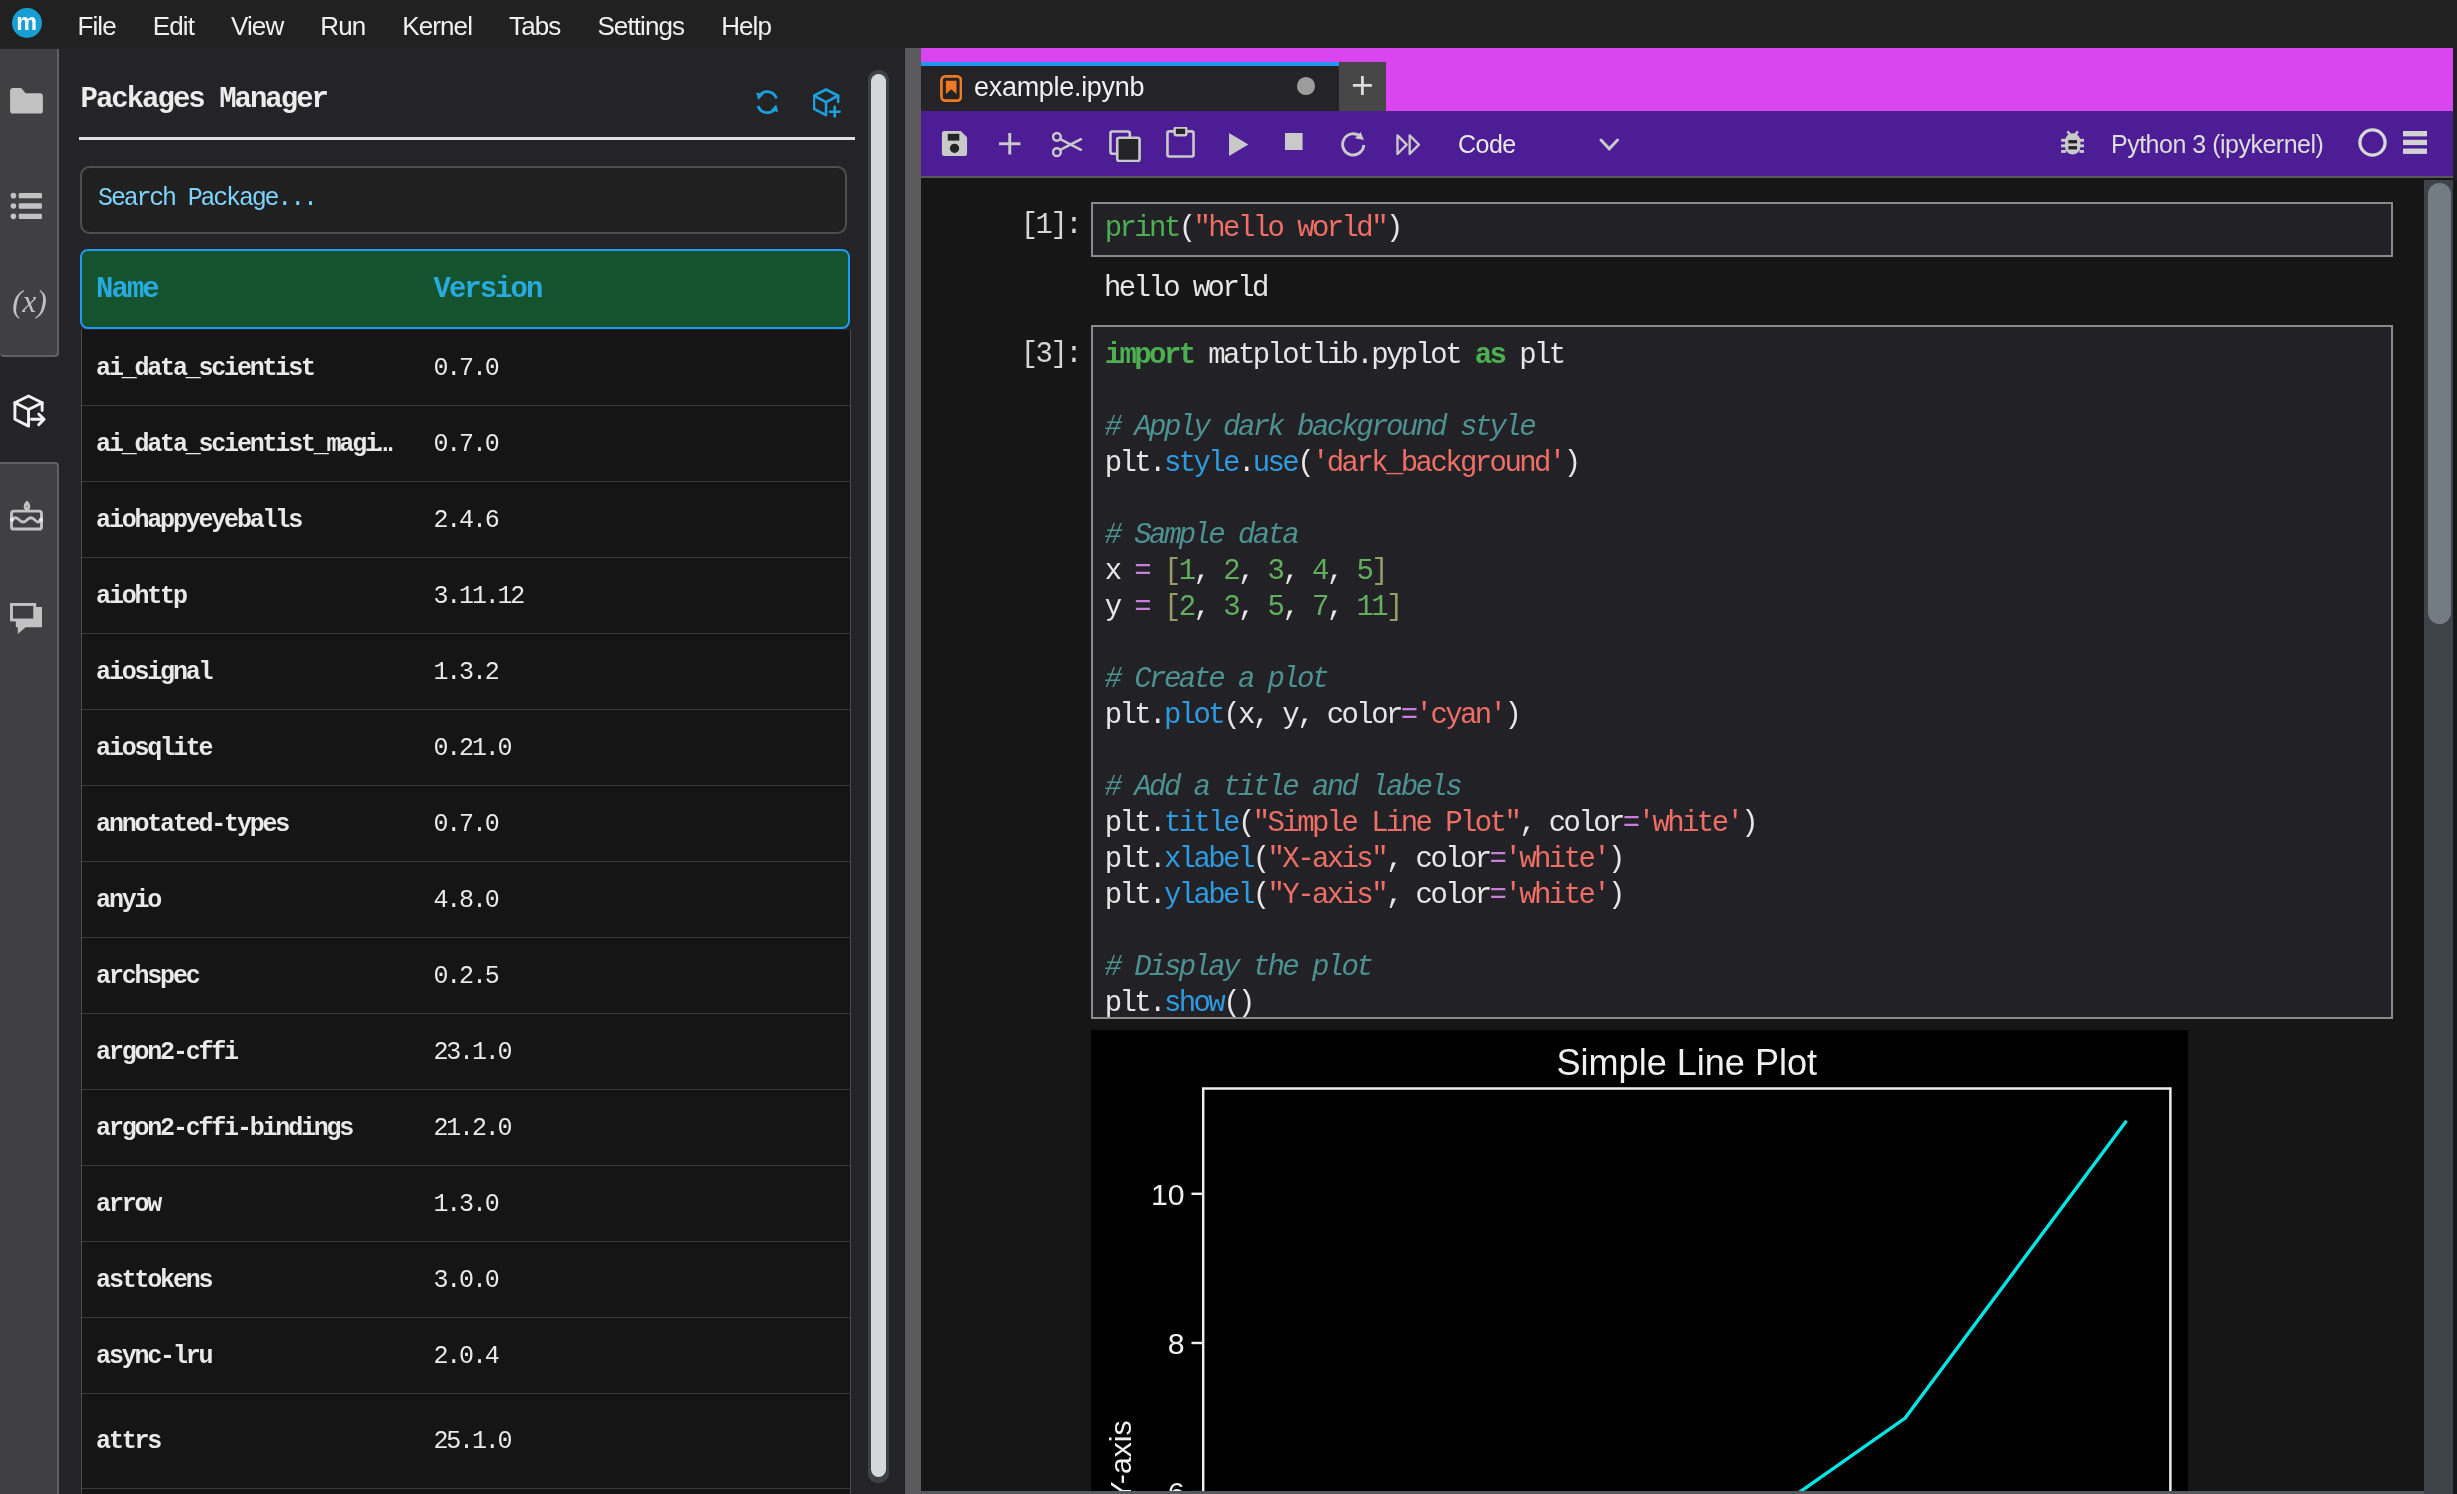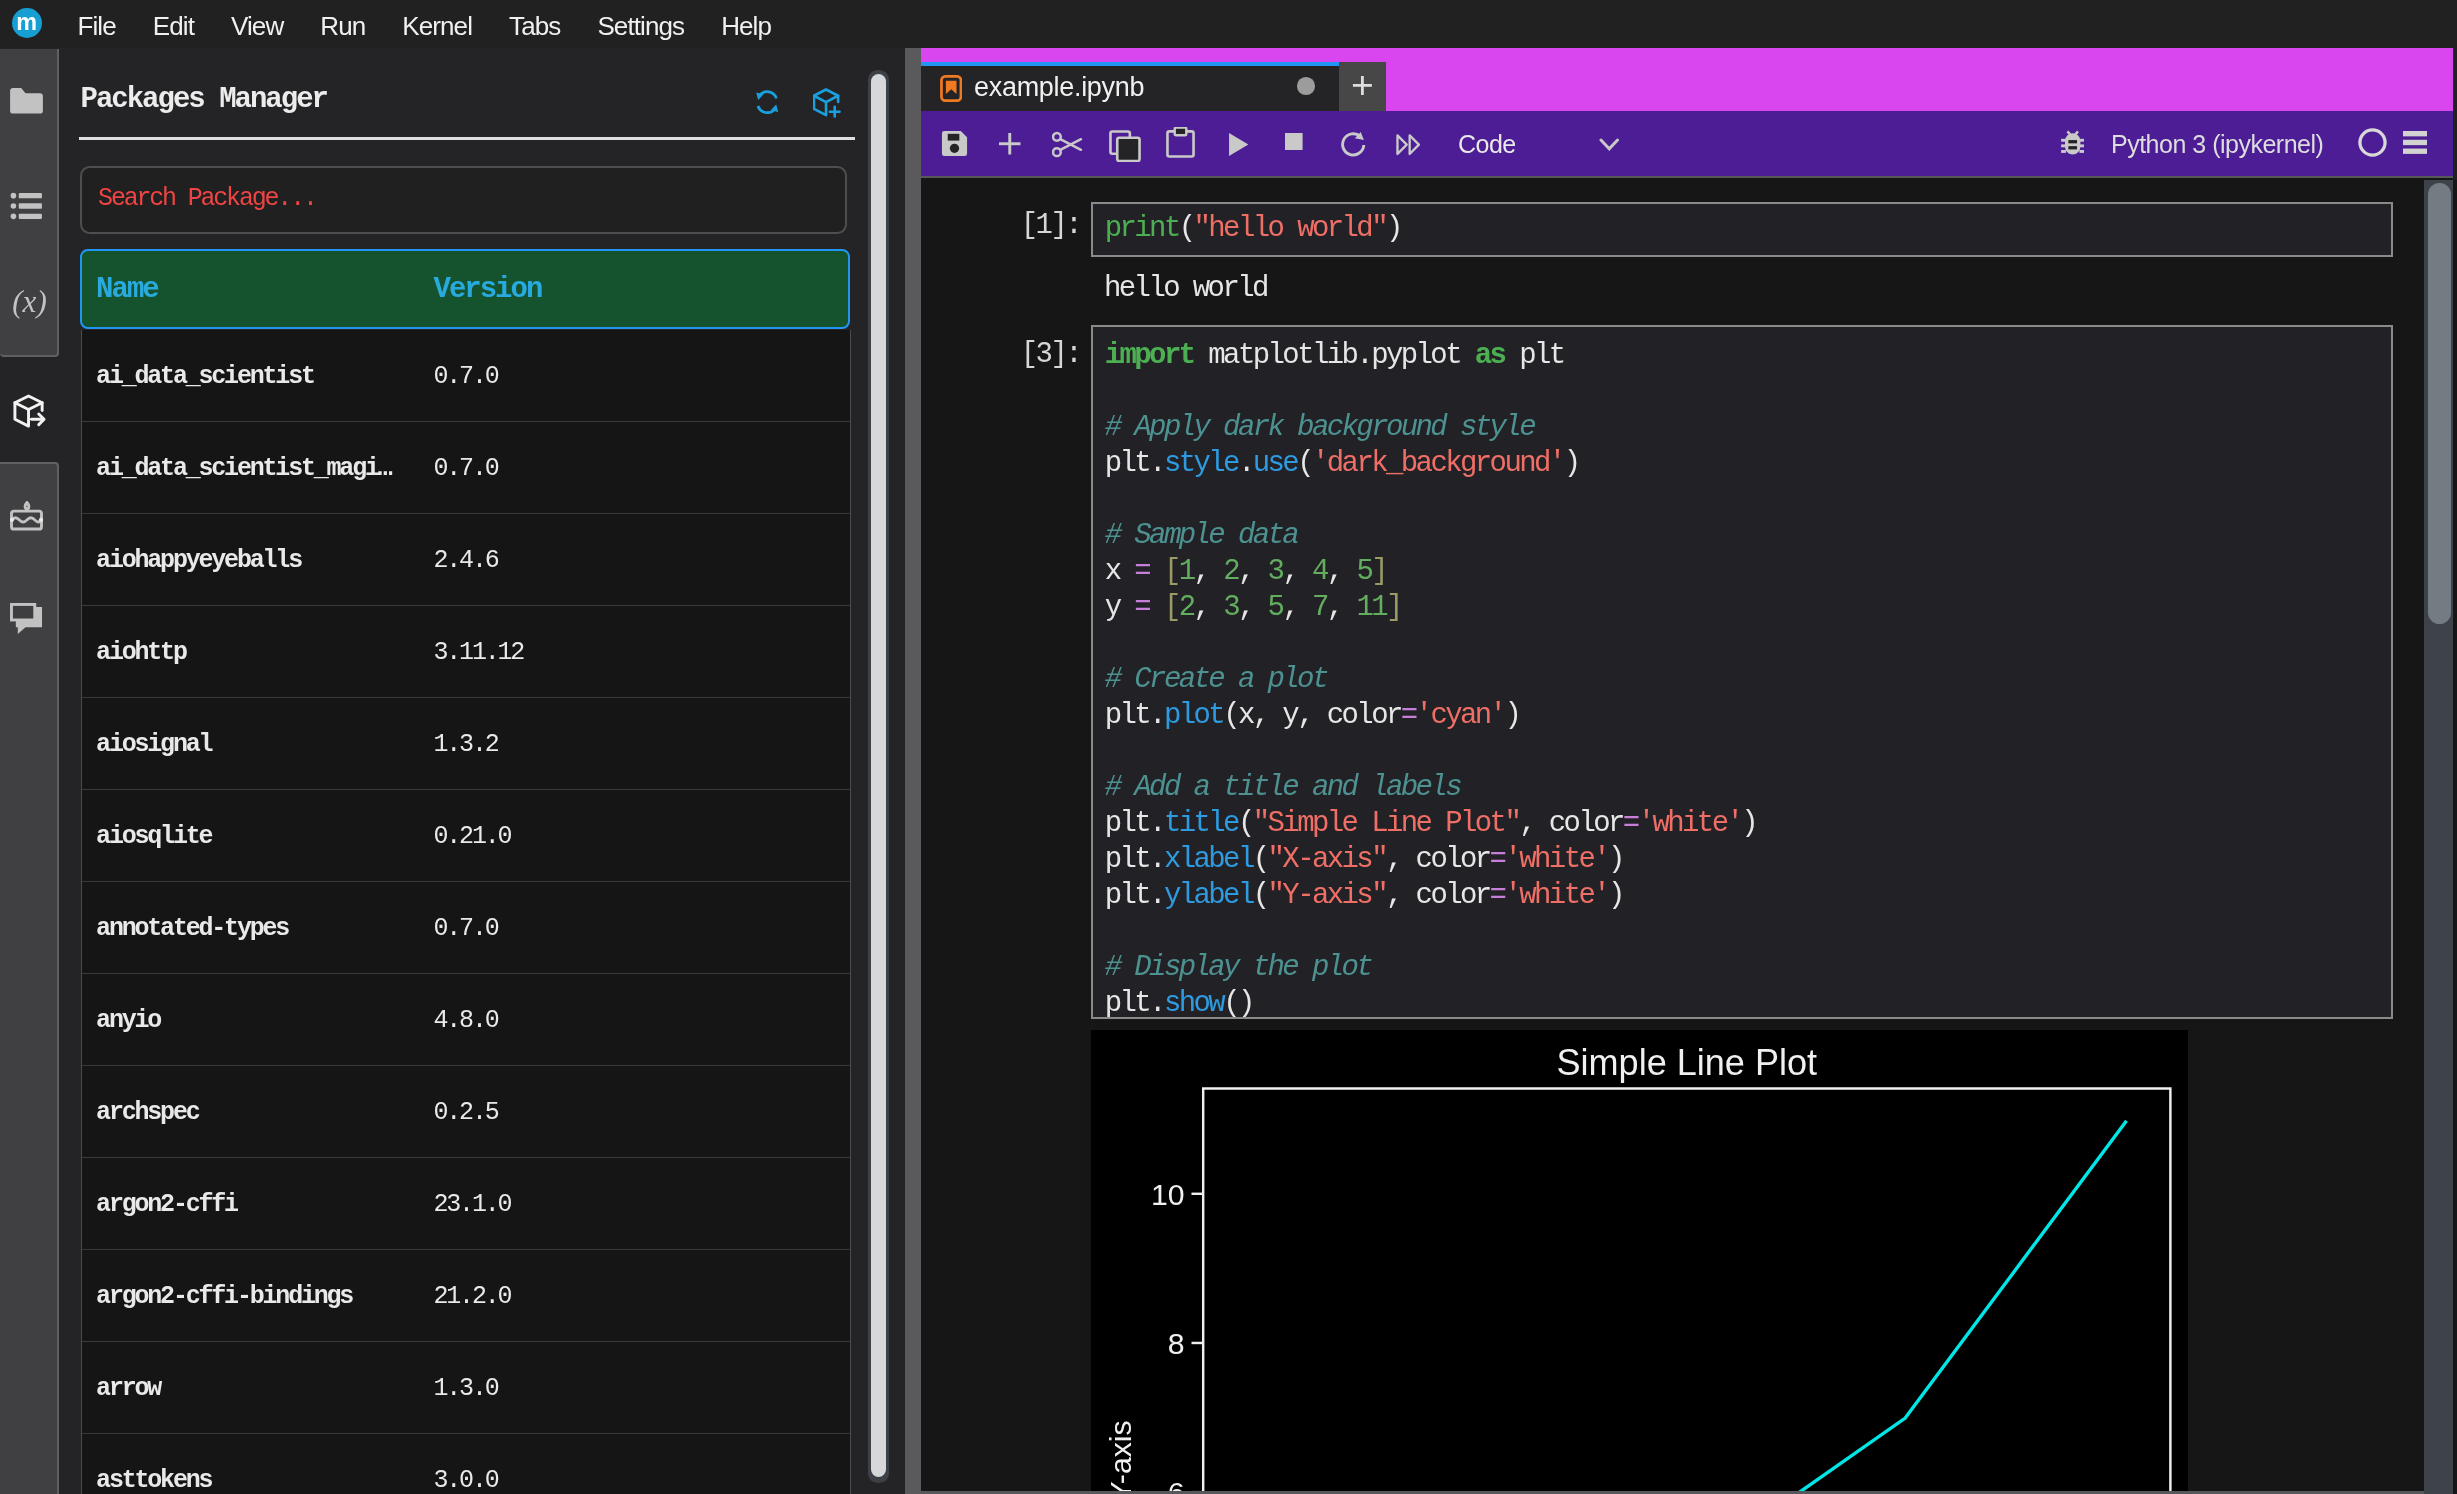--- a/index.html
+++ b/index.html
@@ -11,25 +11,25 @@
 #menus div{padding:0 18.5px}
 #actbar{left:0;top:48px;width:60px;height:1446px;background:#242426}
 .agroup{position:absolute;left:0;width:57px;background:#404042;border-right:2px solid #606062}
 #ag1{top:1px;height:306px;border-bottom:2px solid #606062;border-radius:0 0 3.9px 3.9px}
 #ag2{top:414px;height:1033px;border-top:2px solid #606062;border-radius:0 3.9px 0 0}
 .aicon{position:absolute;left:0;width:59px;text-align:center}
 #sidebar{left:60px;top:48px;width:845px;height:1446px;background:#242426}
 #sbhead{left:20.5px;top:35px;font-size:29px;font-weight:bold;color:#ececec;letter-spacing:-2px}
 #sbsep{left:18.5px;top:89px;width:776px;height:2.9px;background:#dfdfdf}
 #sbsearch{left:19.5px;top:118px;width:763px;height:64px;border:2px solid #4e4e4e;border-radius:9.8px;background:#202021}
-#sbsearch div{margin:15.6px 0 0 16.6px;font-size:25px;letter-spacing:-2.2px;color:#ef4444}
+#sbsearch div{margin:15.6px 0 0 16.6px;font-size:25px;letter-spacing:-2.2px;color:#7dd3fc}
 #sbtable{left:19.5px;top:201px;width:770px}
 #sbth{position:absolute;left:0;top:0;width:766px;height:76px;border:2.4px solid #2196f3;border-radius:7.8px;background:#14532d;color:#28aadf;font-weight:bold;font-size:29px;letter-spacing:-2px}
 #sbrows{position:absolute;left:1px;top:81px;width:768px;background:#151516;border-left:1.5px solid #4c4c4c;border-right:1.5px solid #4c4c4c}
-.row{height:92px;box-sizing:border-box;border-bottom:1.5px solid #3a3a3a;position:relative;font-size:25px;letter-spacing:-2.2px;color:#e9e9e9}
+.row{height:76px;box-sizing:border-box;border-bottom:1.5px solid #3a3a3a;position:relative;font-size:25px;letter-spacing:-2.2px;color:#e9e9e9}
 .rowL{height:95px}.rowL b,.rowL span{top:38px;transform:none}
 .row b,.hn{position:absolute;left:14.6px;top:50%;transform:translateY(-50%)}
 .row span,.hv{position:absolute;left:352px;top:50%;transform:translateY(-50%)}
 #sbsb{left:808px;top:22.4px;width:20.5px;height:1413px;background:#3c4147;border-radius:9.8px}
 #sbsb div{position:absolute;left:2.9px;top:3.9px;width:15.6px;height:1403px;background:#d5d7d8;border-radius:7.8px}
 #divider{left:905px;top:48px;width:15.6px;height:1446px;background:#5a5a5c}
 #tabbar{left:921px;top:48px;width:1532px;height:63px;background:#d946ef}
 #rsliver{left:2453px;top:48px;width:4.9px;height:1446px;background:#202022}
 #tab{left:0;top:13.7px;width:418px;height:45px;background:#242427;border-top:4.9px solid #2196f3}
 #tabtitle{left:53px;top:6.8px;font-size:27px;color:#f0f0f0;letter-spacing:-0.3px}

